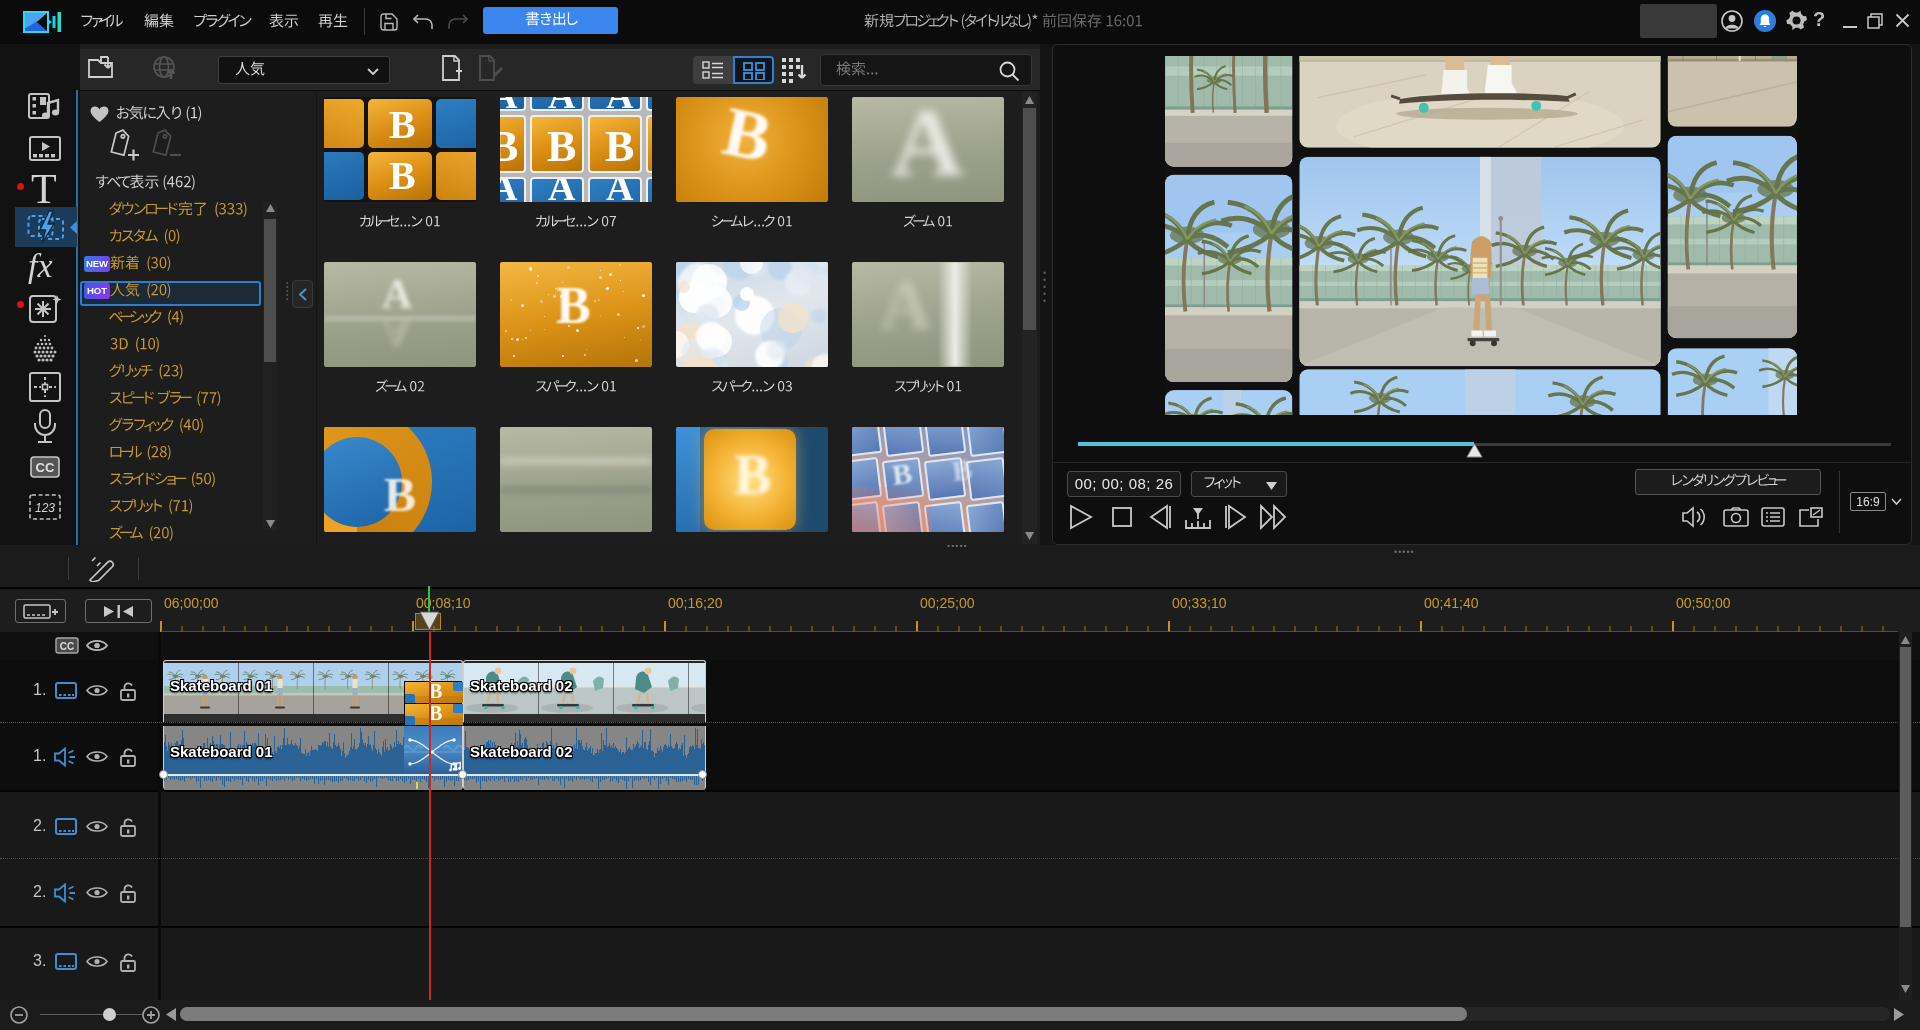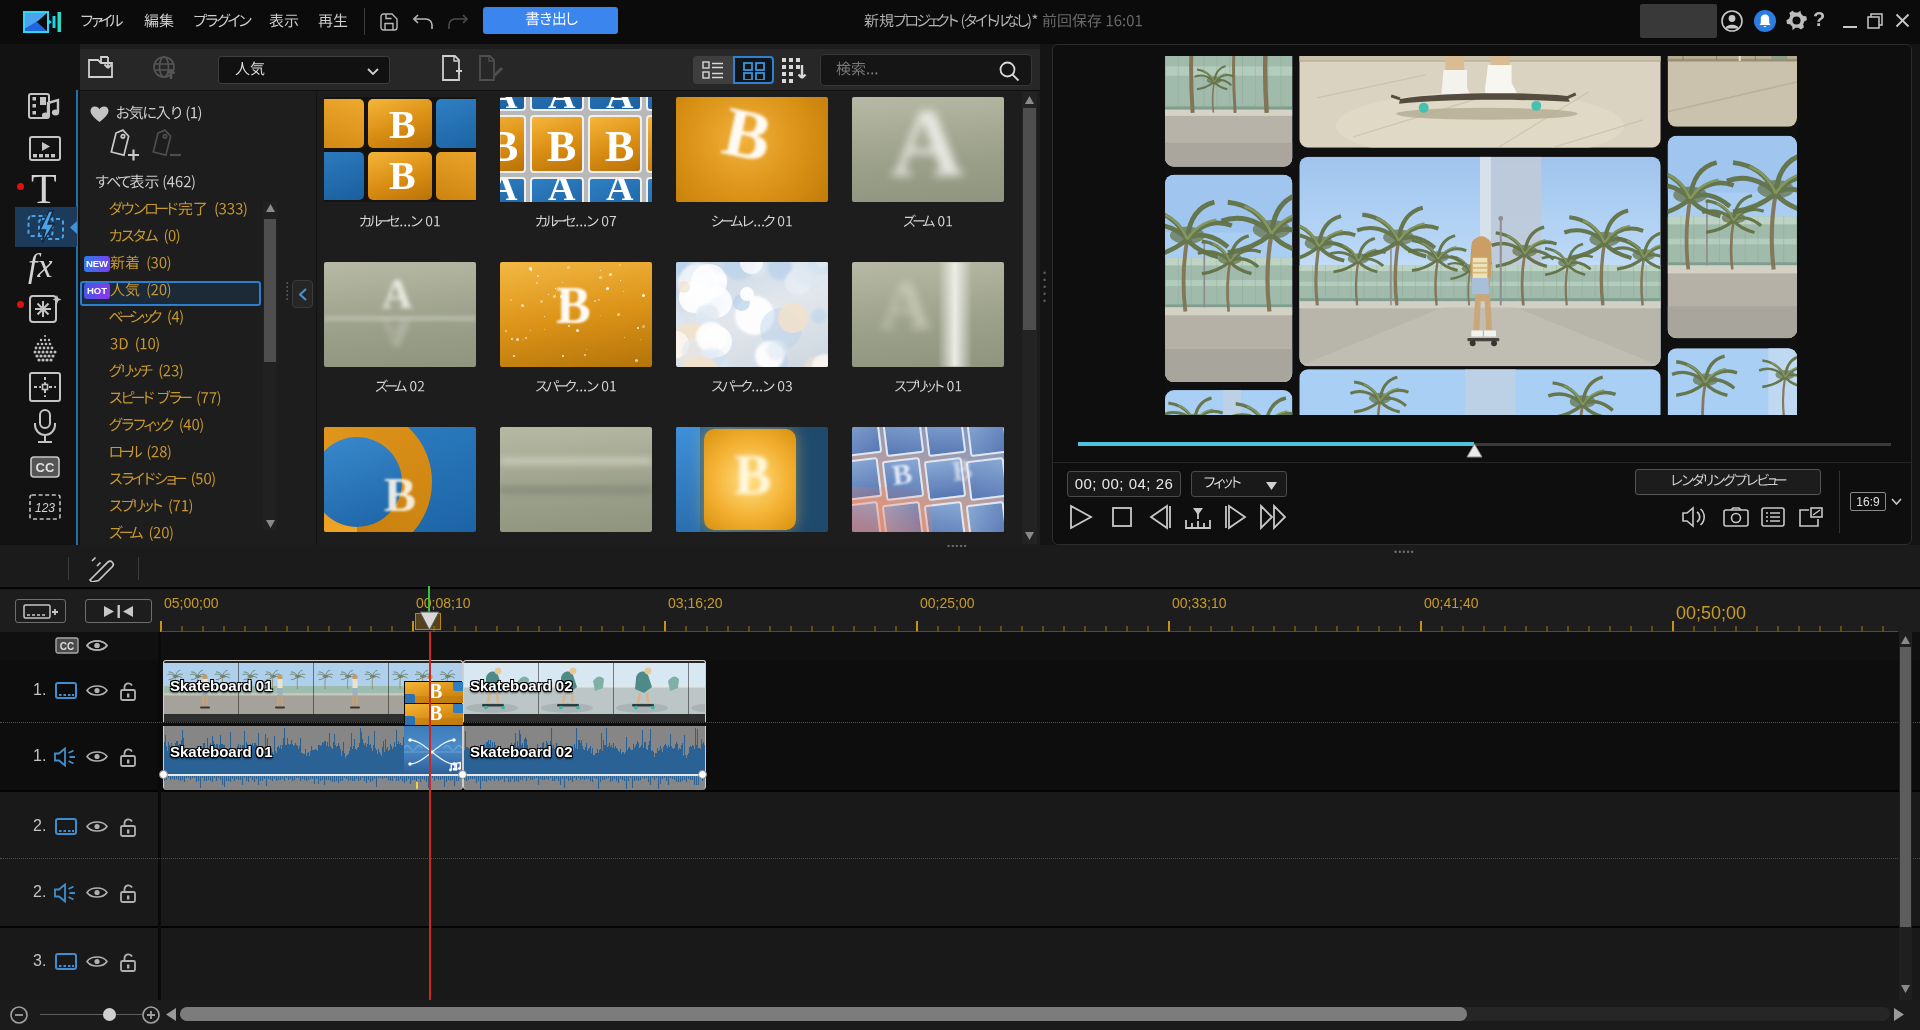--- a/index.html
+++ b/index.html
@@ -813,21 +813,21 @@
 <rect width="640" height="360" fill="#ffffff" opacity="0.045"></rect>
 </svg>
 
   <div class="abs" style="left:25px;top:398px;width:813px;height:3px;background:#3a3a3a"></div>
   <div class="abs" style="left:25px;top:397px;width:396px;height:4px;background:#4fc1dd"></div>
   <svg class="abs" style="left:413px;top:398px" width="17" height="15" viewBox="0 0 17 15">
       <polygon points="8.5,1 16,14 1,14" fill="#e8e8e8" stroke="#8a8a8a" stroke-width="1"></polygon>
     </svg>
   <div class="abs" style="left:0;top:417px;width:858px;height:1px;background:#262626"></div>
 
-  <div class="abs" style="left:14px;top:426px;width:114px;height:26px;background:#191919;border:1px solid #4a4a4a;border-radius:3px;color:#e8e8e8;font-size:15px;text-align:center;padding-top:3px;letter-spacing:.5px">00; 00; 04; 26</div>
+  <div class="abs" style="left:14px;top:426px;width:114px;height:26px;background:#191919;border:1px solid #4a4a4a;border-radius:3px;color:#e8e8e8;font-size:15px;text-align:center;padding-top:3px;letter-spacing:.5px">00; 00; 08; 26</div>
   <div class="abs" style="left:138px;top:426px;width:96px;height:26px;background:#191919;border:1px solid #4a4a4a;border-radius:3px">
     <div class="abs" style="left:12px;top:3px"><svg width="36" height="18" viewBox="0 0 36 18" style="display:inline-block;vertical-align:top;overflow:visible">
           <path transform="translate(0,12.3)" d="M10.6 -9.3 9.7 -9.9C9.5 -9.8 9.2 -9.8 9 -9.8C8.3 -9.8 2.8 -9.8 2 -9.8C1.5 -9.8 1 -9.8 0.6 -9.9V-8.6C0.9 -8.7 1.4 -8.7 2 -8.7C2.8 -8.7 8.3 -8.7 9.1 -8.7C8.9 -7.3 8.3 -5.4 7.3 -4.1C6.1 -2.6 4.5 -1.4 1.8 -0.7L2.8 0.3C5.3 -0.5 7 -1.8 8.3 -3.4C9.4 -4.9 10.1 -7.1 10.4 -8.6C10.4 -8.9 10.5 -9.1 10.6 -9.3Z M9.8 -3.6 10.4 -2.6C11.9 -3.1 13.6 -3.8 14.7 -4.4V-0.1C14.7 0.3 14.7 0.9 14.7 1.1H16C15.9 0.9 15.9 0.3 15.9 -0.1V-5.1C17.2 -6 18.4 -7 19.1 -7.7L18.2 -8.6C17.5 -7.7 16.2 -6.5 14.9 -5.7C13.7 -5 11.7 -4 9.8 -3.6Z M23 -8.1 22 -7.7C22.3 -7.1 22.9 -5.3 23.1 -4.7L24.1 -5C23.9 -5.7 23.2 -7.5 23 -8.1ZM28.1 -7.3 26.9 -7.7C26.7 -5.9 25.9 -4.1 24.9 -2.9C23.8 -1.4 22 -0.4 20.4 0.1L21.3 1.1C22.9 0.4 24.6 -0.6 25.9 -2.3C26.9 -3.5 27.5 -5 27.9 -6.6C27.9 -6.8 28 -7 28.1 -7.3ZM19.8 -7.4 18.7 -7C19 -6.5 19.8 -4.5 20 -3.8L21 -4.2C20.8 -4.9 20 -6.8 19.8 -7.4Z M29.6 -1.2C29.6 -0.7 29.5 -0 29.5 0.4H30.8C30.8 -0 30.7 -0.8 30.7 -1.2L30.7 -5.9C32.3 -5.4 34.7 -4.4 36.2 -3.6L36.7 -4.8C35.2 -5.5 32.6 -6.5 30.7 -7.1V-9.4C30.7 -9.8 30.8 -10.4 30.8 -10.8H29.5C29.5 -10.4 29.6 -9.8 29.6 -9.4C29.6 -8.2 29.6 -2 29.6 -1.2Z" fill="#e0e0e0"></path>
         </svg></div>
     <svg class="abs" style="left:74px;top:10px" width="11" height="8" viewBox="0 0 11 8">
         <polygon points="0,0 11,0 5.5,8" fill="#d0d0d0"></polygon>
       </svg>
   </div>
 
   <svg class="abs" style="left:16px;top:459px" width="24" height="26" viewBox="0 0 24 26" fill="none" stroke="#c8c8c8" stroke-width="1.8">
@@ -901,27 +901,27 @@
       <path d="M29 8 h6 M32 5 v6" stroke-width="1.8"></path>
     </svg>
   </div>
   <div class="abs" style="left:85px;top:54px;width:67px;height:24px;border:1px solid #6e6e6e;border-radius:3px">
     <svg class="abs" style="left:17px;top:4px" width="32" height="15" viewBox="0 0 32 15">
       <polygon points="1,2 11,7.5 1,13" fill="#c8c8c8"></polygon>
       <rect x="14.5" y="1" width="2.4" height="13" fill="#c8c8c8"></rect>
       <polygon points="30,2 20,7.5 30,13" fill="#c8c8c8"></polygon>
     </svg>
   </div>
-  <div class="abs" style="left:164px;top:50px;font-size:14px;color:#c89b28">05;00;00</div>
+  <div class="abs" style="left:164px;top:50px;font-size:14px;color:#c89b28">06;00;00</div>
     <div class="abs" style="left:416px;top:50px;font-size:14px;color:#c89b28">00;08;10</div>
-    <div class="abs" style="left:668px;top:50px;font-size:14px;color:#c89b28">03;16;20</div>
+    <div class="abs" style="left:668px;top:50px;font-size:14px;color:#c89b28">00;16;20</div>
     <div class="abs" style="left:920px;top:50px;font-size:14px;color:#c89b28">00;25;00</div>
     <div class="abs" style="left:1172px;top:50px;font-size:14px;color:#c89b28">00;33;10</div>
     <div class="abs" style="left:1424px;top:50px;font-size:14px;color:#c89b28">00;41;40</div>
-    <div class="abs" style="left:1676px;top:58px;font-size:18px;color:#c89b28">00;50;00</div>
+    <div class="abs" style="left:1676px;top:50px;font-size:14px;color:#c89b28">00;50;00</div>
     <svg class="abs" style="left:0;top:45px" width="1899" height="42" viewBox="0 0 1899 42">
       <path d="M161 76 V87 M413 76 V87 M665 76 V87 M917 76 V87 M1169 76 V87 M1421 76 V87 M1673 76 V87 M1925 76 V87" transform="translate(0,-45)" stroke="#c89410" stroke-width="2" fill="none"></path>
       <path d="M182 81 V87 M203 81 V87 M224 81 V87 M245 81 V87 M266 81 V87 M287 81 V87 M308 81 V87 M329 81 V87 M350 81 V87 M371 81 V87 M392 81 V87 M434 81 V87 M455 81 V87 M476 81 V87 M497 81 V87 M518 81 V87 M539 81 V87 M560 81 V87 M581 81 V87 M602 81 V87 M623 81 V87 M644 81 V87 M686 81 V87 M707 81 V87 M728 81 V87 M749 81 V87 M770 81 V87 M791 81 V87 M812 81 V87 M833 81 V87 M854 81 V87 M875 81 V87 M896 81 V87 M938 81 V87 M959 81 V87 M980 81 V87 M1001 81 V87 M1022 81 V87 M1043 81 V87 M1064 81 V87 M1085 81 V87 M1106 81 V87 M1127 81 V87 M1148 81 V87 M1190 81 V87 M1211 81 V87 M1232 81 V87 M1253 81 V87 M1274 81 V87 M1295 81 V87 M1316 81 V87 M1337 81 V87 M1358 81 V87 M1379 81 V87 M1400 81 V87 M1442 81 V87 M1463 81 V87 M1484 81 V87 M1505 81 V87 M1526 81 V87 M1547 81 V87 M1568 81 V87 M1589 81 V87 M1610 81 V87 M1631 81 V87 M1652 81 V87 M1694 81 V87 M1715 81 V87 M1736 81 V87 M1757 81 V87 M1778 81 V87 M1799 81 V87 M1820 81 V87 M1841 81 V87 M1862 81 V87 M1883 81 V87" transform="translate(0,-45)" stroke="#a87d10" stroke-width="1" fill="none"></path>
       <rect x="161" y="41.2" width="1737" height="0.8" fill="#6a5a18"></rect>
     </svg>
 
   <div class="abs" style="left:0;top:87px;width:1920px;height:28px;background:#101010"></div>
   <svg class="abs" style="left:55px;top:92px" width="24" height="17" viewBox="0 0 24 17">
     <rect x="1" y="1" width="22" height="15" rx="2" fill="#4a4a4a" stroke="#a8a8a8" stroke-width="1.4"></rect>
     <text x="12" y="12.5" text-anchor="middle" font-family="Liberation Sans" font-size="10" font-weight="bold" fill="#ddd">CC</text>

